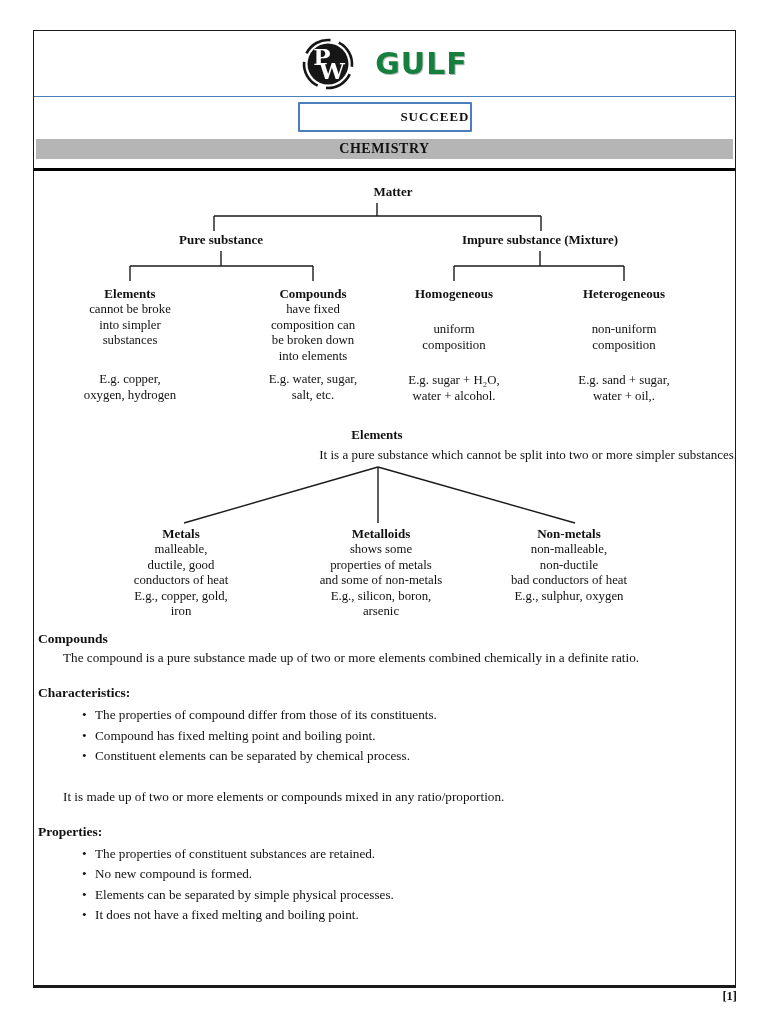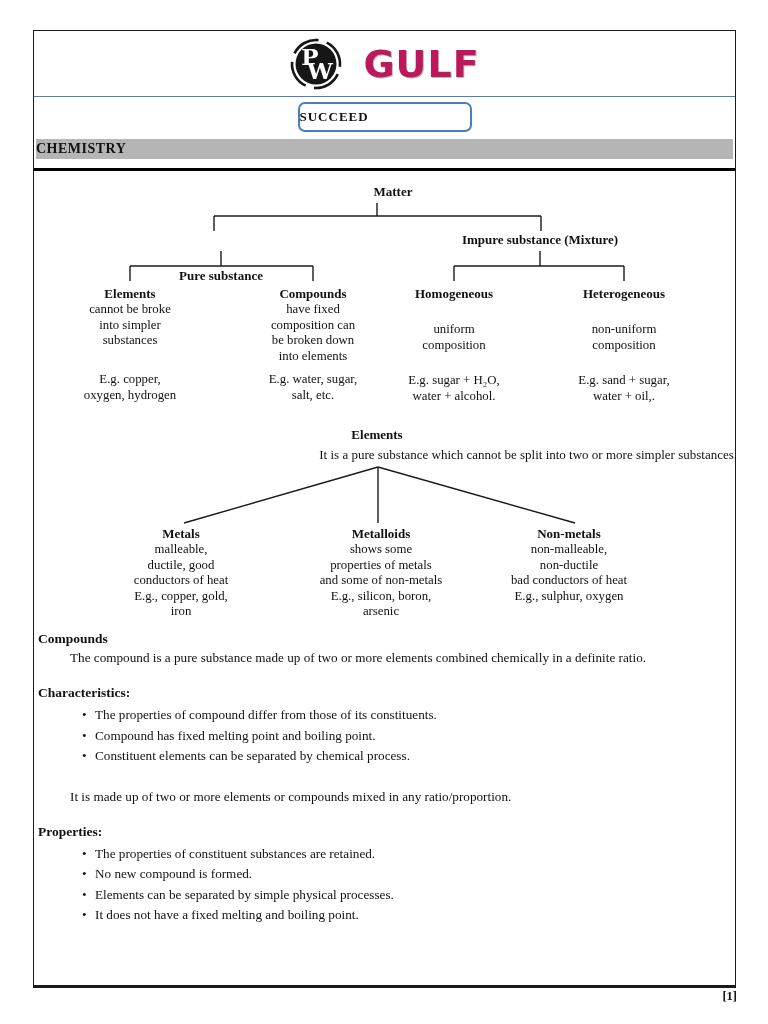--- a/index.html
+++ b/index.html
@@ -20,36 +20,36 @@
   }
   
   .logo-row {
     height: 66px;
     display: flex; align-items: center; justify-content: center;
     border-bottom: 1.5px solid #4a7ebc;
   }
   .logo-mark { width: 54px; height: 54px; }
   .brand-text {
     font-family: "DejaVu Sans", sans-serif;
-    font-weight: 800; font-size: 38px; letter-spacing: 1px;
-    color: #be185d; margin-left: 20px;
+    font-weight: 800; font-size: 30px; letter-spacing: 1px;
+    color: #15803d; margin-left: 20px;
     text-shadow: 1px 1px 0 #bbb;
   }
   .succeed-btn {
     width: 174px; height: 30px;
     margin: 5px auto 0 auto;
-    border: 2px solid #4a7ebc; border-radius: 7px;
-    display: flex; align-items: center; justify-content: flex-start;
+    border: 2px solid #4a7ebc; border-radius: 1px;
+    display: flex; align-items: center; justify-content: flex-end;
     font-weight: bold; font-size: 13px; letter-spacing: 1px;
     background: #fff;
   }
   .subject-banner {
     margin: 7px 2px 0 2px; height: 20px;
     background: #b5b5b5;
-    display: flex; align-items: center; 
+    display: flex; align-items: center; justify-content: center;
     font-weight: bold; font-size: 14px; letter-spacing: 0.5px;
   }
   .chapter-title {
     margin-top: 5px; text-align: center;
     font-weight: bold; font-size: 14px; letter-spacing: 0.5px;
     height: 18px;
   }
   .thick-rule { margin-top: 9px; border-top: 3px solid #000; height: 0; }
   
   .main { position: relative; height: 789px; width: 100%; }
@@ -61,21 +61,21 @@
     text-align: center; font-size: 12.8px; line-height: 15.5px;
     height: 118px;
   }
   .leaf-title { font-weight: bold; font-size: 13px; line-height: 17px; }
   .leaf-example { margin-top: auto; }
   .fan-col { text-align: center; font-size: 12.8px; line-height: 15.5px; }
   .tree2-desc { text-align: right; font-size: 13px; }
   
   .sections { position: absolute; left: 4px; top: 460px; width: 696px; font-size: 13.2px; }
   .sec-heading { font-weight: bold; font-size: 13.5px; margin: 0; }
-  .sec-para { margin: 3px 0 0 32px; }
+  .sec-para { margin: 3px 0 0 25px; }
   .sec-gap { height: 19px; }
   .sec-gap-sm { height: 4px; }
   .bullet-row { margin-left: 44px; line-height: 20.5px; display: flex; }
   .bullet-glyph { width: 13px; }
   .page-number {
     position: absolute; top: 989px; right: 31px;
     font-weight: bold; font-size: 12.5px;
   }
 </style>
 </head>
@@ -123,21 +123,21 @@
         <path d="M590 95 V110"></path>
 
         <path d="M344 296 L150 352"></path>
         <path d="M344 296 V352"></path>
         <path d="M344 296 L541 352"></path>
       </g>
     </svg>
 
     <div class="abs node-label" style="left:259px; top:13px; width:200px;">Matter</div>
 
-    <div class="abs node-label" style="left:87px; top:61px; width:200px;margin-top:36px;">Pure substance</div>
+    <div class="abs node-label" style="left:87px; top:61px; width:200px;">Pure substance</div>
     <div class="abs node-label" style="left:406px; top:61px; width:200px;">Impure substance (Mixture)</div>
 
     <div class="abs leaf-col" style="left:16px; top:114px; width:160px;">
       <div class="leaf-title">Elements</div>
       <div>
         <div>cannot be broke</div>
         <div>into simpler</div>
         <div>substances</div>
       </div>
       <div class="leaf-example">

